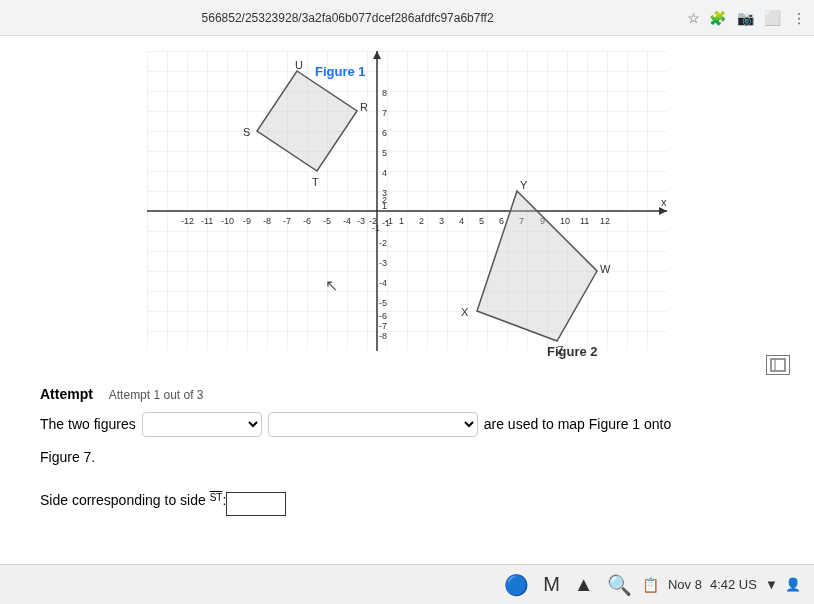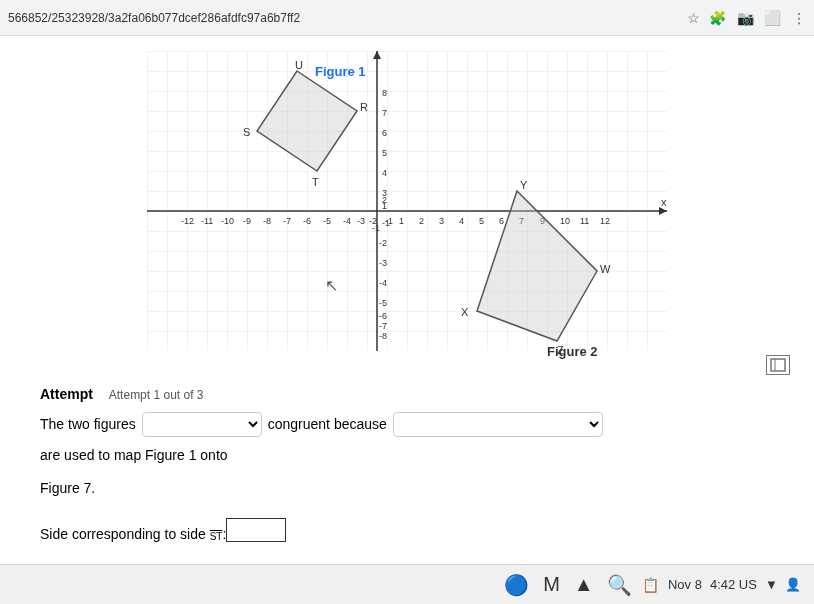--- a/index.html
+++ b/index.html
@@ -13,20 +13,21 @@
     }
     .top-bar {
       background: #f1f3f4;
       height: 36px;
       display: flex;
       align-items: center;
       padding: 0 8px;
       font-size: 12px;
       color: #333;
       border-bottom: 1px solid #ddd;
+      text-align: center;
     }
     .top-bar-url {
       flex: 1;
       font-size: 12px;
       color: #333;
     }
     .top-bar-icons {
       display: flex;
       gap: 10px;
       align-items: center;
@@ -84,23 +85,23 @@
     }
     .inline-input {
       border: 1px solid #333;
       width: 60px;
       height: 24px;
       font-size: 14px;
       padding: 2px 4px;
     }
     .side-row {
       display: flex;
-      align-items: flex-end;
-      font-size: 14px;
-      margin-top: 16px;
+      align-items: flex-start;
+      font-size: 14px;
+      margin-top: 22px;
     }
     .overline {
       text-decoration: overline;
       font-size: 10px;
     }
     .taskbar {
       position: absolute;
       bottom: 0;
       left: 0;
       width: 814px;
@@ -256,21 +257,20 @@
       <span class="attempt-text">Attempt 1 out of 3</span>
     </div>
 
     <div class="sentence-row">
       <span>The two figures</span>
       <select class="dropdown-select">
         <option value=""></option>
         <option value="are">are</option>
         <option value="are not">are not</option>
       </select>
-      <span>congruent because</span>
       <select class="dropdown-select">
         <option value=""></option>
         <option value="a rotation and a translation">a rotation and a translation</option>
         <option value="a reflection and a translation">a reflection and a translation</option>
         <option value="two reflections">two reflections</option>
       </select>
       <span>are used to map Figure 1 onto</span>
     </div>
 
     <div class="sentence-row">

